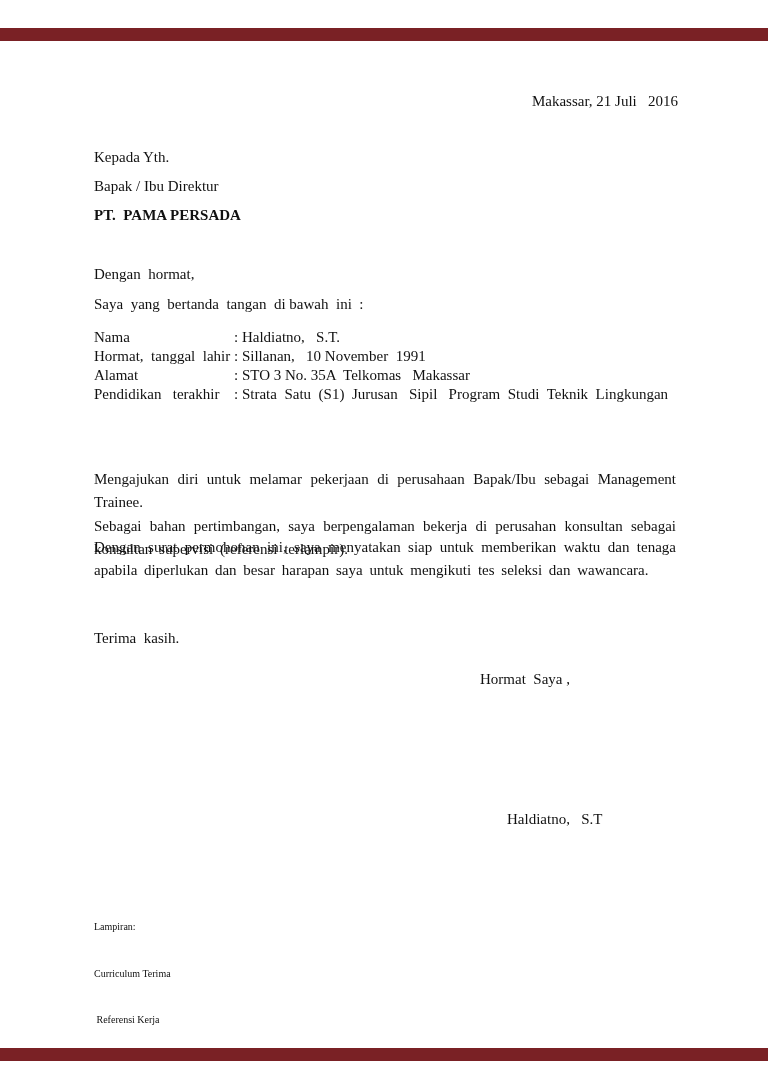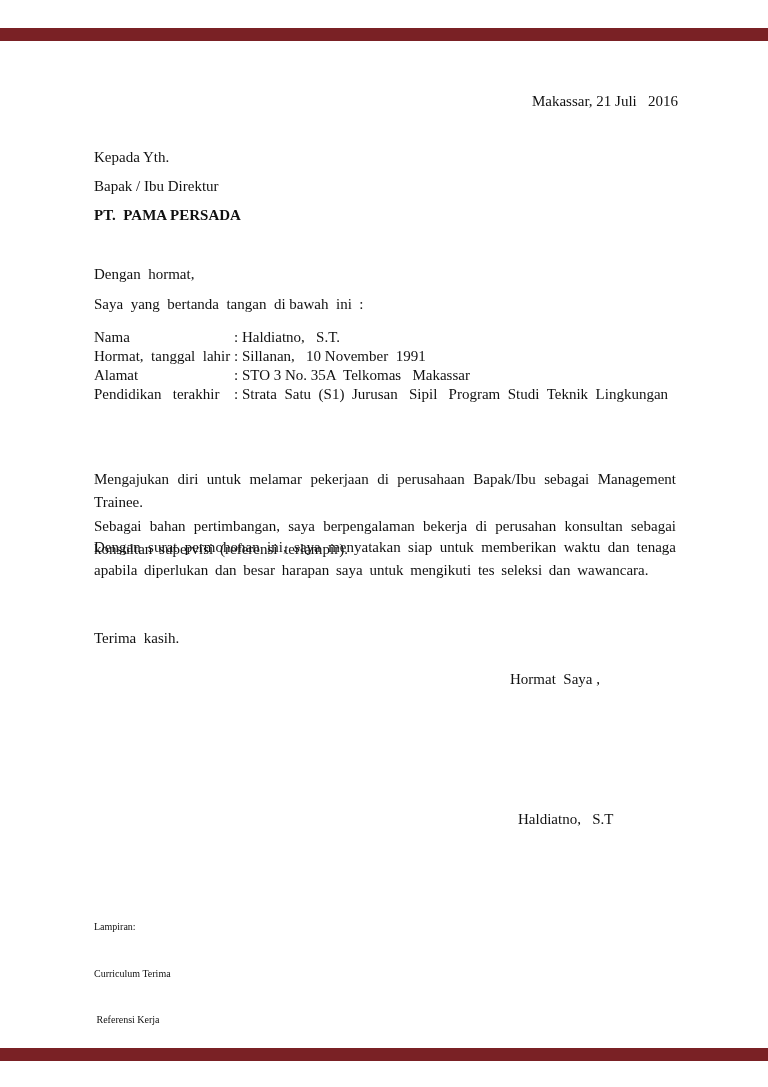--- a/index.html
+++ b/index.html
@@ -41,22 +41,22 @@
   .detail-label { width: 140px; flex: 0 0 140px; }
   .detail-value { flex: 1; }
 
   .para { width: 582px; left: 94px; text-align: justify; word-spacing: 3px; line-height: 23px; white-space: normal; }
   .para-1 { top: 468px; }
   .para-2 { top: 515px; }
   .para-3 { top: 536px; }
 
   .closing { top: 629px; left: 94px; }
 
-  .sig-label { top: 670px; left: 510px; }
-  .sig-name  { top: 810px; left: 518px; }
+  .sig-label { top: 670px; left: 480px; }
+  .sig-name  { top: 810px; left: 507px; }
 
   .attachments { top: 888px; left: 94px; font-size: 10px; line-height: 15.5px; white-space: pre-wrap; }
 </style>
 </head>
 <body>
 
 <div class="bar bar-top" style="background: rgb(122, 33, 37);"></div>
 
 <div class="abs txt date-line">Makassar, 21 Juli   2016</div>
 

